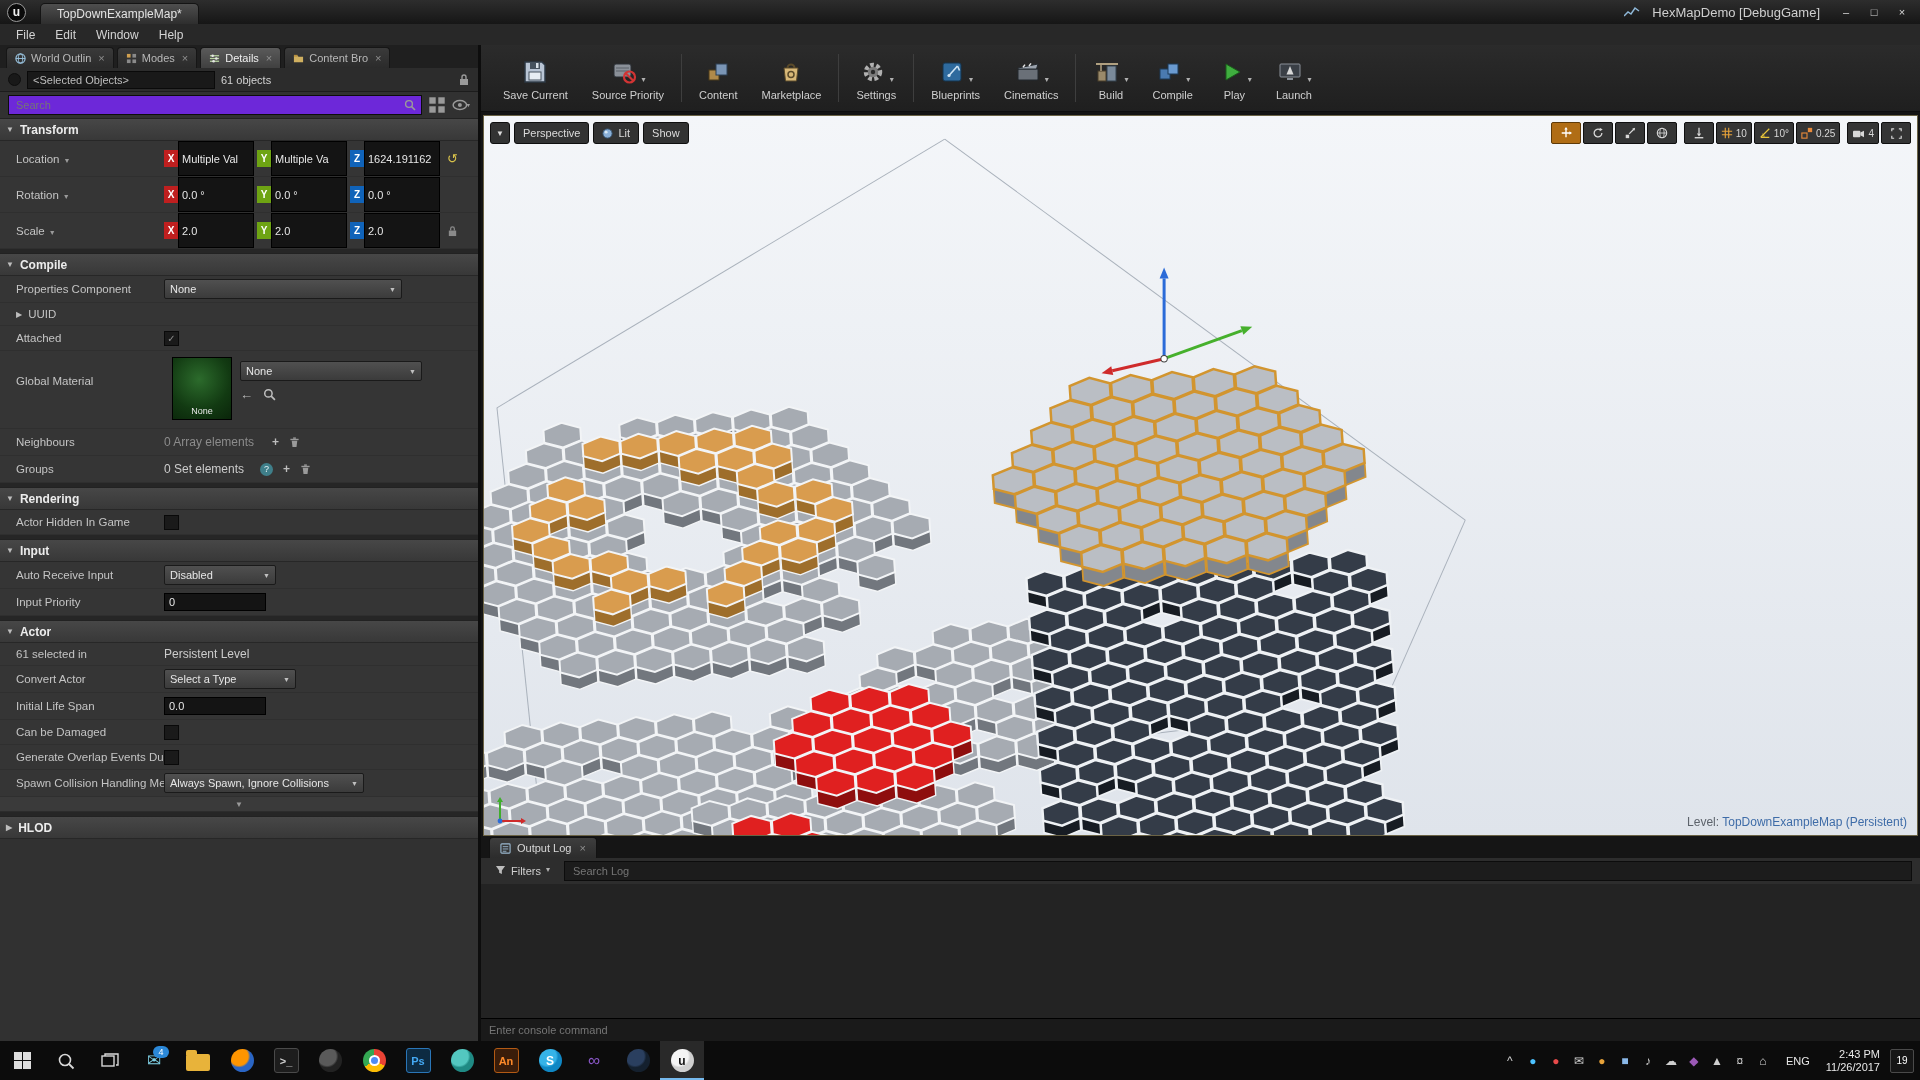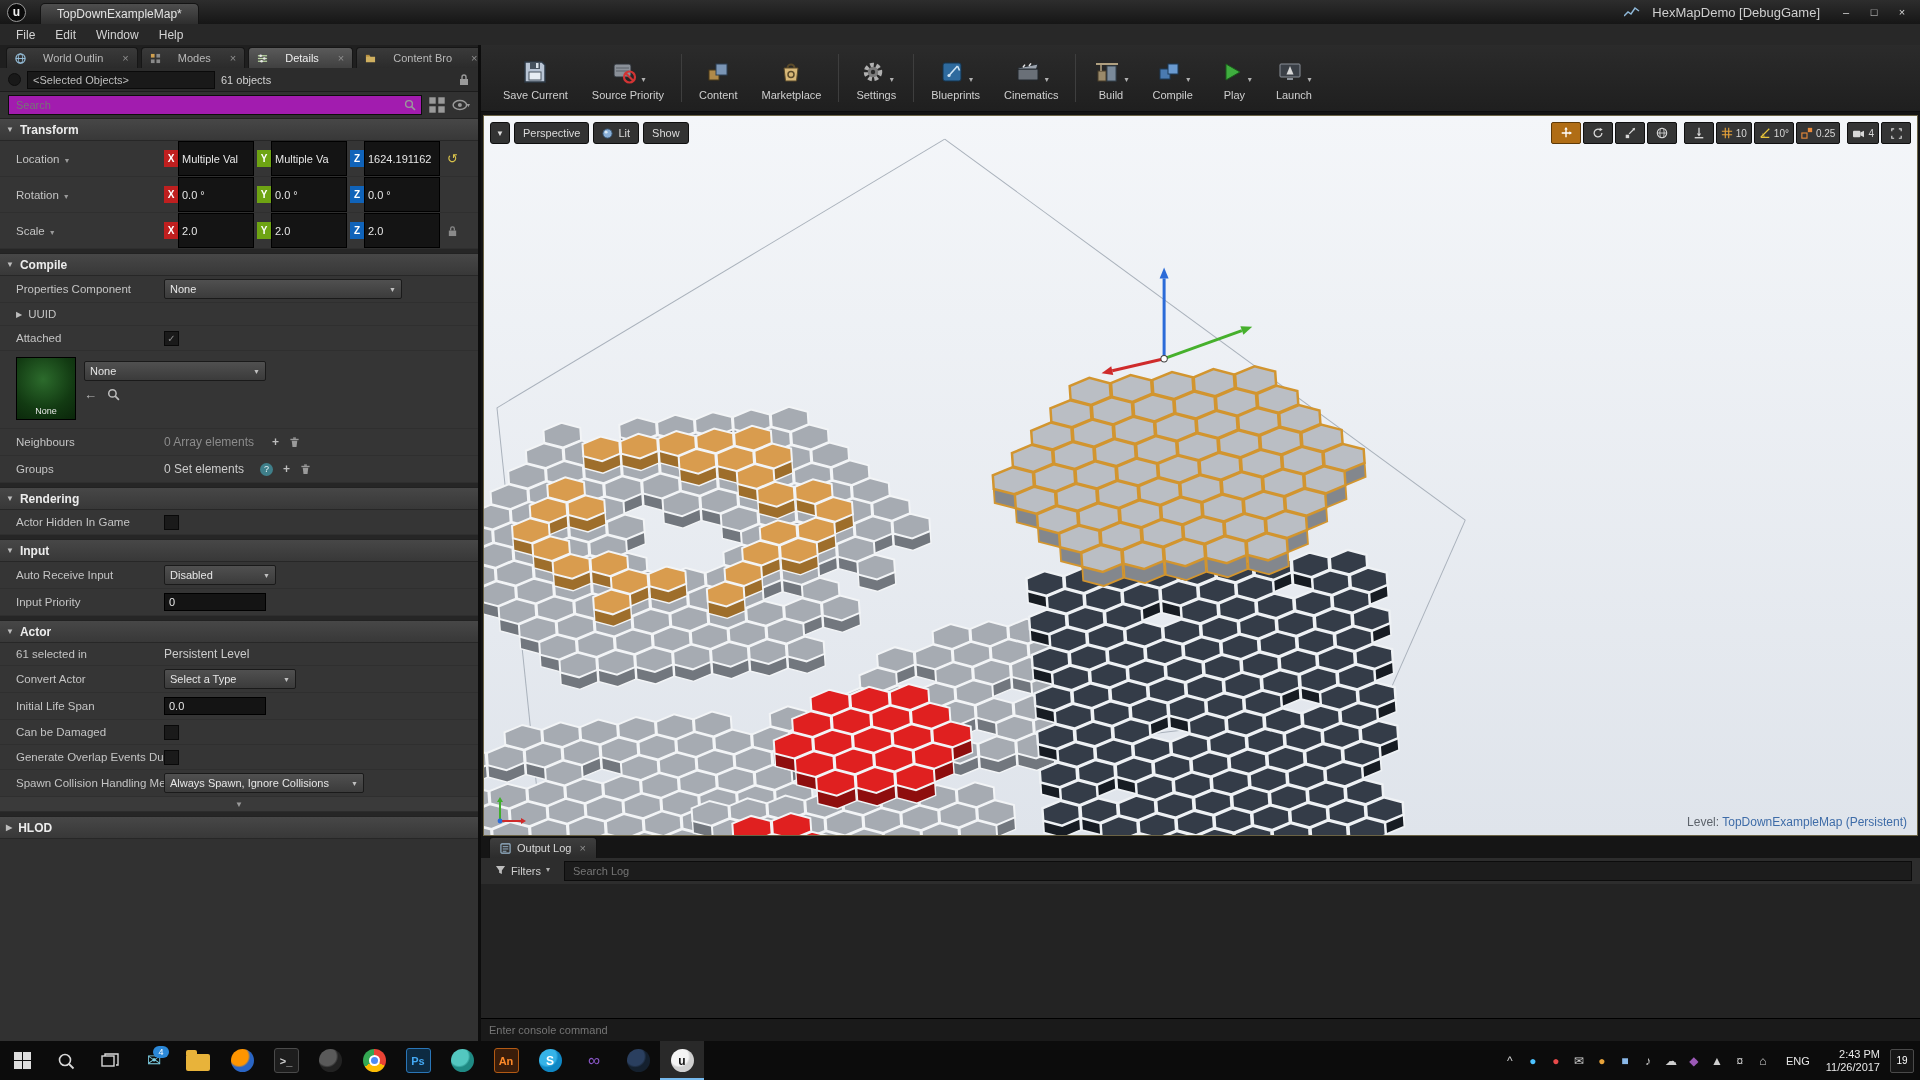--- a/index.html
+++ b/index.html
@@ -21,30 +21,30 @@
 
   
   .menubar{position:absolute;left:0;top:24px;right:0;height:21px;background:#282828;border-bottom:1px solid #151515;
            display:flex;align-items:center;padding-left:6px;}
   .menu-item{padding:3px 10px;color:#d4d4d4;font-size:12px;}
 
   
   .left-panel{position:absolute;left:0;top:45px;width:478px;bottom:39px;background:#313131;overflow:hidden;border-right:3px solid #0d0d0d;}
   .panel-tabs{height:23px;background:#1f1f1f;display:flex;align-items:flex-end;padding-left:6px;gap:3px;}
   .ptab{height:20px;background:linear-gradient(#3a3a3a,#2b2b2b);border:1px solid #161616;border-bottom:none;border-radius:4px 4px 0 0;
-        display:flex;align-items:center;gap:17px;padding:0 8px;color:#b8b8b8;font-size:11px;white-space:nowrap;}
+        display:flex;align-items:center;gap:5px;padding:0 8px;color:#b8b8b8;font-size:11px;white-space:nowrap;}
   .ptab.active{background:linear-gradient(#5a5a5a,#404040);color:#efefef;}
   .tclose{color:#8f8f8f;font-size:11px;margin-left:2px;}
   .obj-row{height:23px;display:flex;align-items:center;gap:6px;padding:0 8px;background:#2c2c2c;border-bottom:1px solid #1c1c1c;}
   .radio-dot{width:11px;height:11px;border-radius:50%;border:1px solid #0e0e0e;background:#191919;}
   .obj-select{width:176px;height:16px;background:#191919;border:1px solid #0a0a0a;color:#bdbdbd;font-size:11px;display:flex;align-items:center;padding:0 5px;}
   .obj-count{color:#d2d2d2;font-size:11px;}
   .obj-right{margin-left:auto;display:flex;align-items:center;gap:4px;}
   .search-row{height:26px;display:flex;align-items:center;gap:6px;padding:0 8px;background:#313131;}
-  .search-box{flex:1;height:18px;background:#a21caf;border:1px solid #0d0d0d;display:flex;align-items:center;padding:0 5px;}
+  .search-box{flex:1;height:18px;background:#6d28d9;border:1px solid #0d0d0d;display:flex;align-items:center;padding:0 5px;}
   .search-box input{flex:1;background:transparent;border:none;outline:none;color:#cfcfcf;font-size:11px;font-family:"Liberation Sans",sans-serif;}
   .section-h{height:21px;background:linear-gradient(#474747,#383838);border-top:1px solid #222;border-bottom:1px solid #272727;
              display:flex;align-items:center;gap:6px;padding-left:6px;color:#ececec;font-weight:bold;font-size:12px;}
   .sec-arrow{font-size:8px;color:#bdbdbd;}
   .gap{height:4px;background:#262626;}
   .d-row{display:flex;align-items:center;min-height:24px;padding-left:16px;background:#353535;border-bottom:1px solid #2f2f2f;}
   .d-label{width:148px;flex:none;color:#c4c4c4;font-size:11.5px;white-space:nowrap;overflow:hidden;}
   .lab-arrow{font-size:7px;color:#9a9a9a;margin-left:4px;}
   .chip{width:14px;height:17px;display:flex;align-items:center;justify-content:center;color:#fff;font-size:10px;font-weight:bold;flex:none;}
   .chip.x{background:#bf1f1f;}.chip.y{background:#6ea413;}.chip.z{background:#1063b9;}
@@ -286,20 +286,21 @@
   </div>
   <div class="d-row" style="min-height:22px">
     <span class="sec-arrow" style="margin-right:6px">▶</span>
     <span class="d-label">UUID</span>
   </div>
   <div class="d-row">
     <span class="d-label">Attached</span>
     <span class="checkbox">✓</span>
   </div>
   <div class="gm-row">
+    <span class="d-label" style="padding-top:18px">Global Material</span>
     <div class="gm-thumb">
       <span>None</span>
     </div>
     <div style="display:flex;flex-direction:column;gap:6px;padding-top:4px">
       <div class="combo" style="width:170px">
         <span>None</span>
         <span class="arrow">▼</span>
       </div>
       <div style="display:flex;gap:10px;align-items:center">
         <span style="color:#bdbdbd;font-size:13px">←</span>

